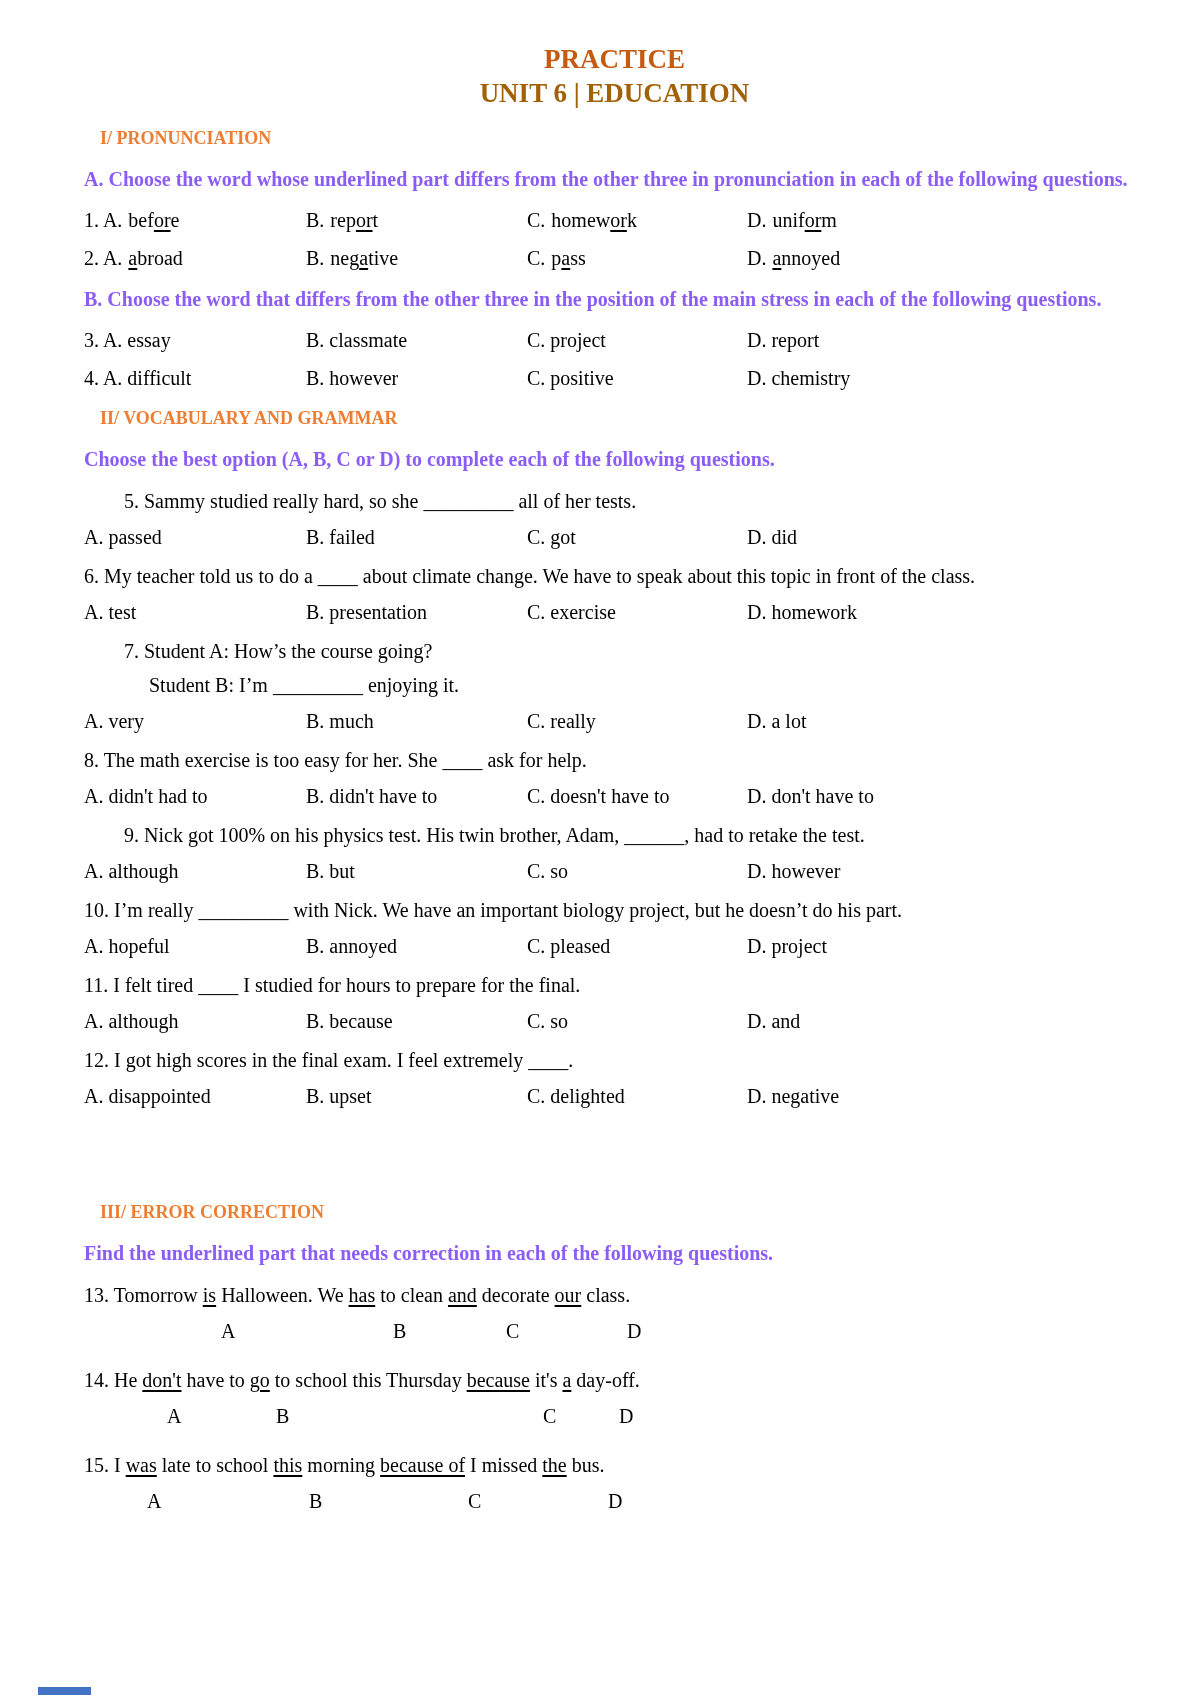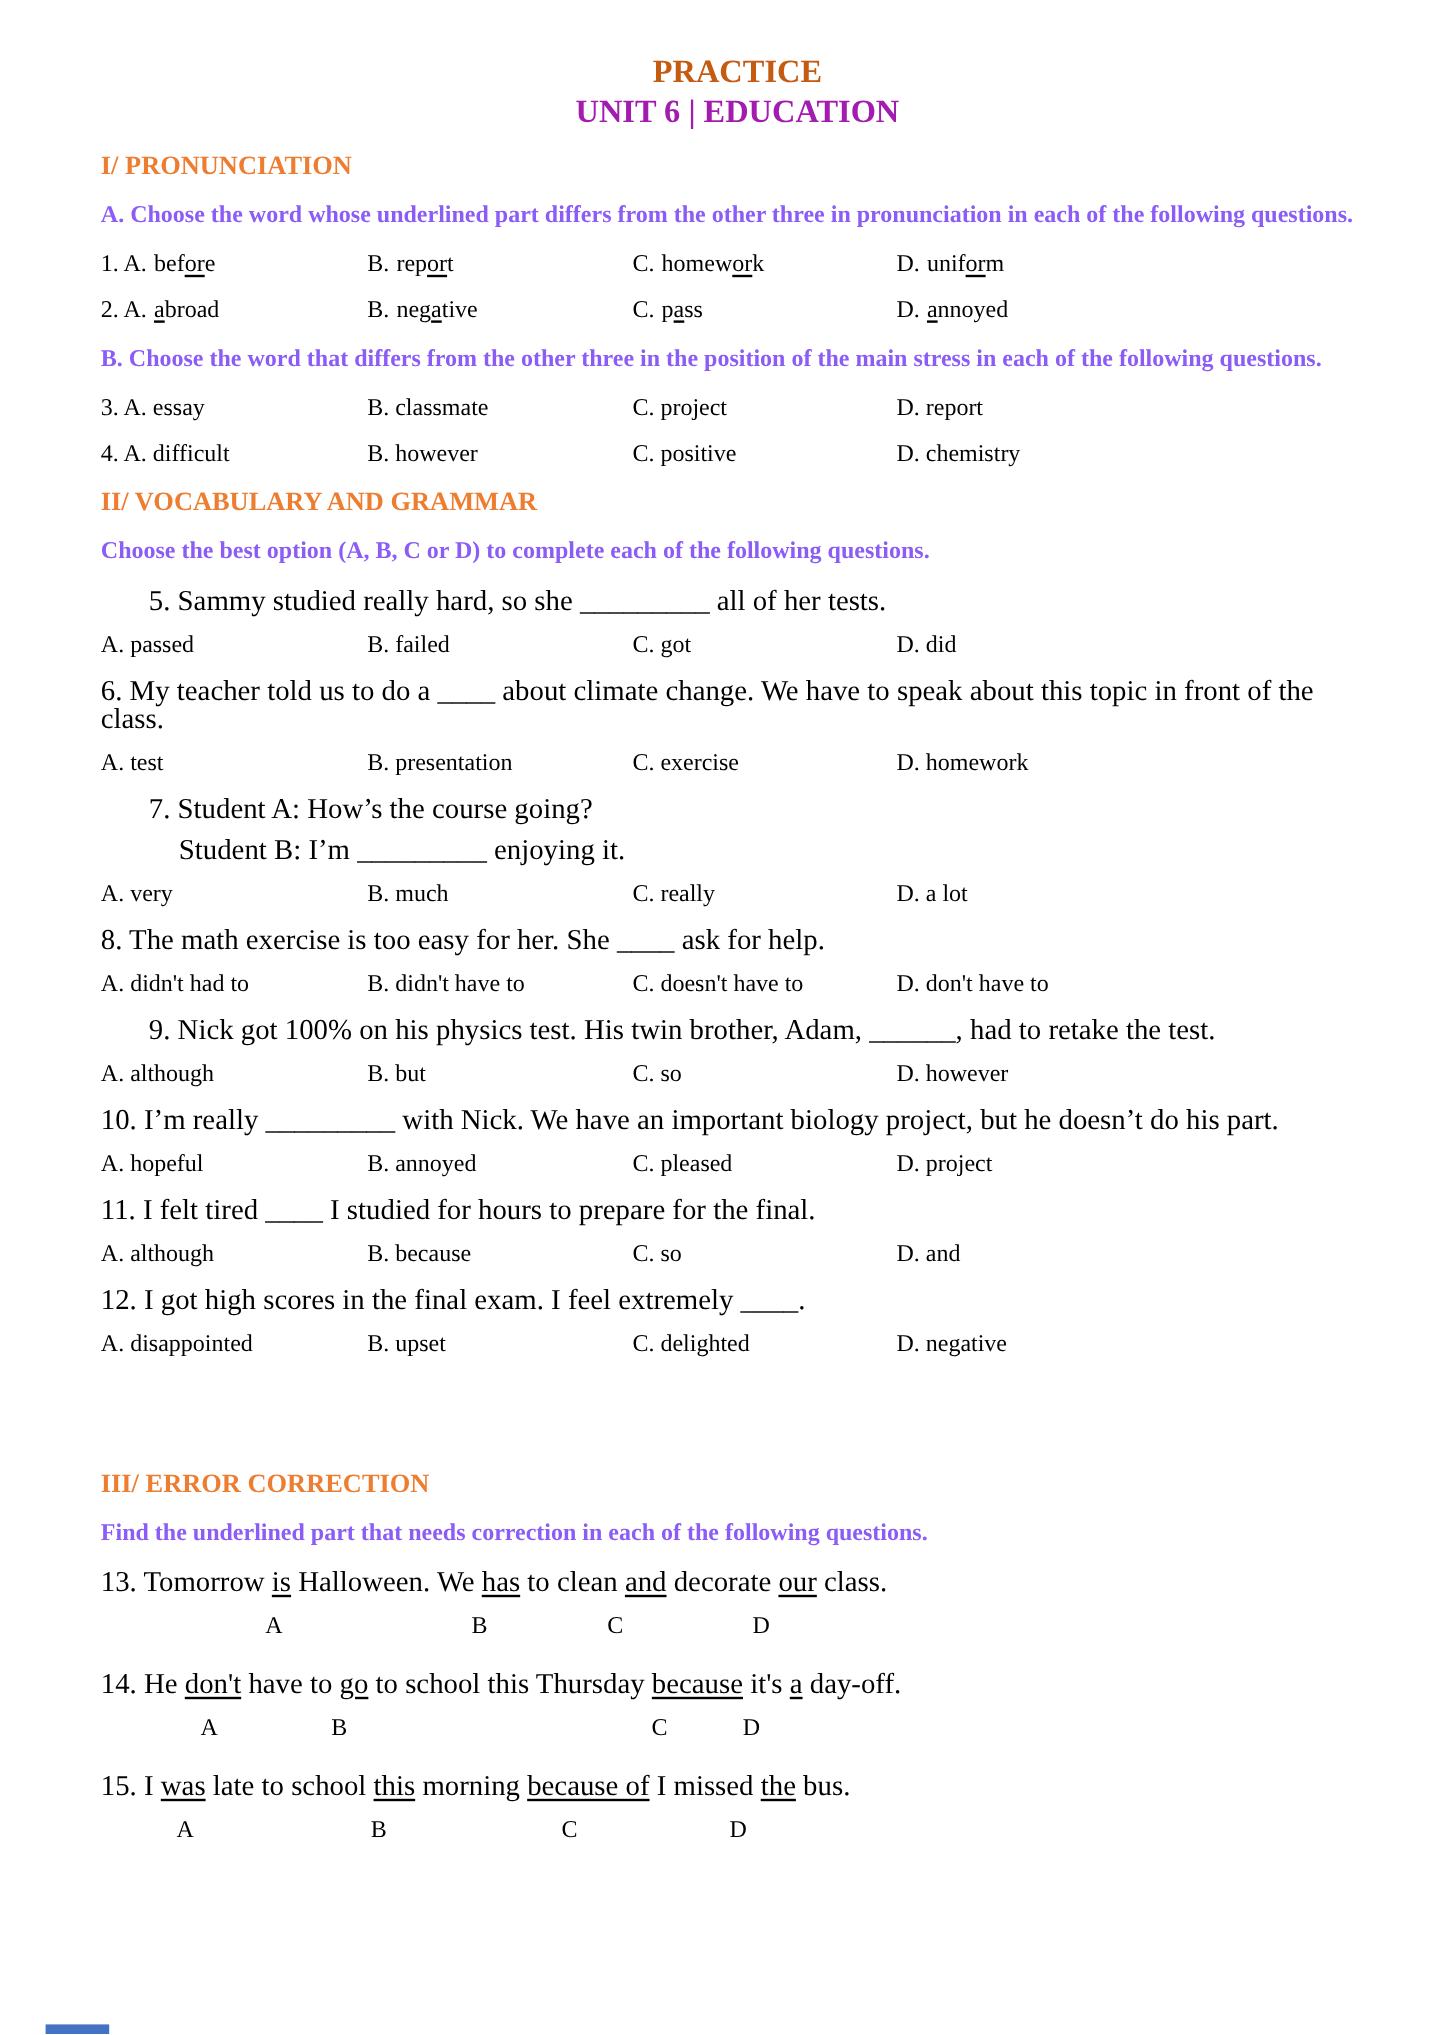--- a/index.html
+++ b/index.html
@@ -1,23 +1,23 @@
 <!DOCTYPE html>
 <html><head>
 <meta charset="utf-8">
 <style>
   html,body{margin:0;padding:0;background:#fff;}
   body{width:1200px;min-height:1696px;position:relative;font-family:"Liberation Serif",serif;color:#000;}
   .content{padding:44px 55px 0 84px;}
   .title{font-size:27px;font-weight:bold;color:#C55A11;text-align:center;margin:0 0 3px 0;line-height:31px;}
-  .subtitle{font-size:27px;font-weight:bold;color:#a21caf;text-align:center;margin:0 0 16px 0;line-height:31px;}
-  .sec-heading{font-size:22px;font-weight:bold;color:#ED7D31;margin:14px 0 14px 0;line-height:26px;}
+  .subtitle{font-size:27px;font-weight:bold;color:#a16207;text-align:center;margin:0 0 16px 0;line-height:31px;}
+  .sec-heading{font-size:18px;font-weight:bold;color:#ED7D31;margin:14px 0 14px 16px;line-height:26px;}
   .instr{font-size:20px;font-weight:bold;color:#8b5cf6;margin:12px 0 16px 0;line-height:28px;max-width:1060px;}
   .row4{display:grid;grid-template-columns:202px 201px 200px 1fr;font-size:20px;line-height:22px;margin:0 0 16px 0;gap:20px;}
-  .stem{font-size:24px;line-height:24px;margin:0 0 13px 0;}
+  .stem{font-size:20px;line-height:24px;margin:0 0 13px 0;}
   .indent1{padding-left:40px;}
   .indent2{padding-left:65px;}
   .ul{text-decoration:underline;text-underline-offset:3px;}
   .lbl{margin-right:6px;}
   .letters{position:relative;height:24px;font-size:20px;margin:0 0 16px 0;}
   .letters span{position:absolute;top:0;}
   .gap-before-iii{margin-top:92px;}
   .blue-bar{position:absolute;left:38px;top:1687px;width:53px;height:8px;background:#4472C4;}
   .mb-sm{margin-bottom:10px;font-family:Liberation Serif, serif;}
 </style>

